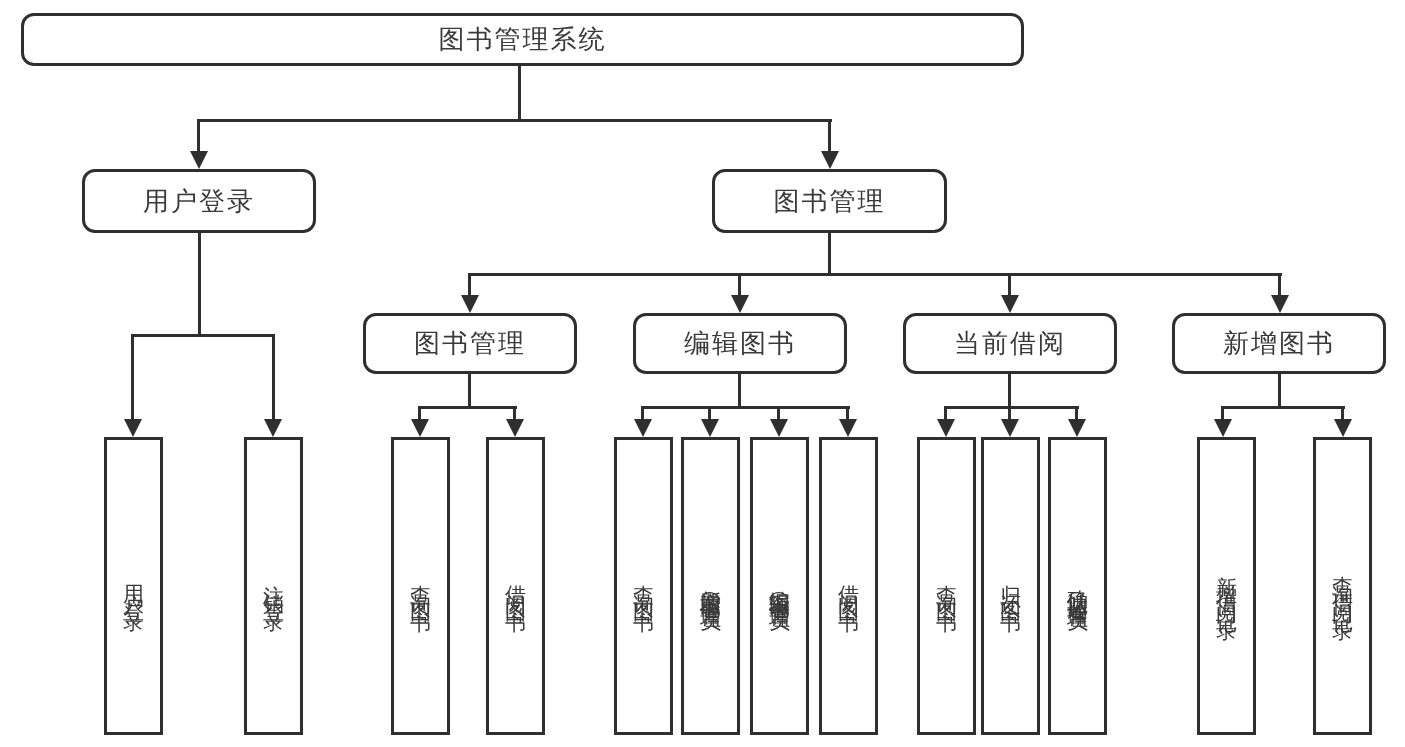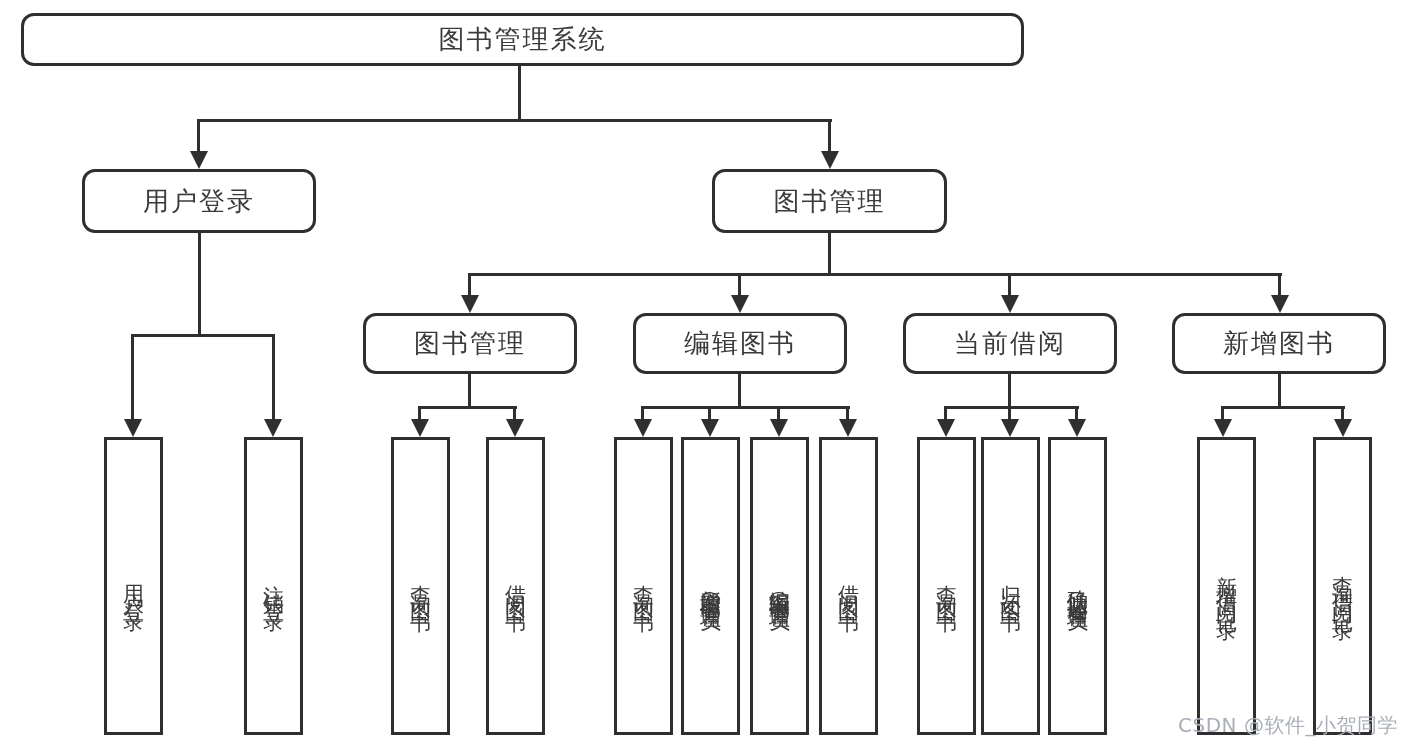--- a/index.html
+++ b/index.html
@@ -133,15 +133,14 @@
   <div class="box vbox tight" style="left:750px; top:437px; width:59px; height:298px;">编辑图书（管理员）</div>
   <div class="box vbox" style="left:819px; top:437px; width:59px; height:298px;">借阅图书</div>
 
   <div class="box vbox" style="left:917px; top:437px; width:59px; height:298px;">查询图书</div>
   <div class="box vbox" style="left:981px; top:437px; width:59px; height:298px;">归还图书</div>
   <div class="box vbox tight" style="left:1048px; top:437px; width:59px; height:298px;">确认归还（管理员）</div>
 
   <div class="box vbox" style="left:1197px; top:437px; width:59px; height:298px;">新增借阅记录</div>
   <div class="box vbox" style="left:1313px; top:437px; width:59px; height:298px;">查询借阅记录</div>
 
-  <div class="watermark">CSDN @软件_小贺同学</div>
 
 </div>
 
 </body></html>

